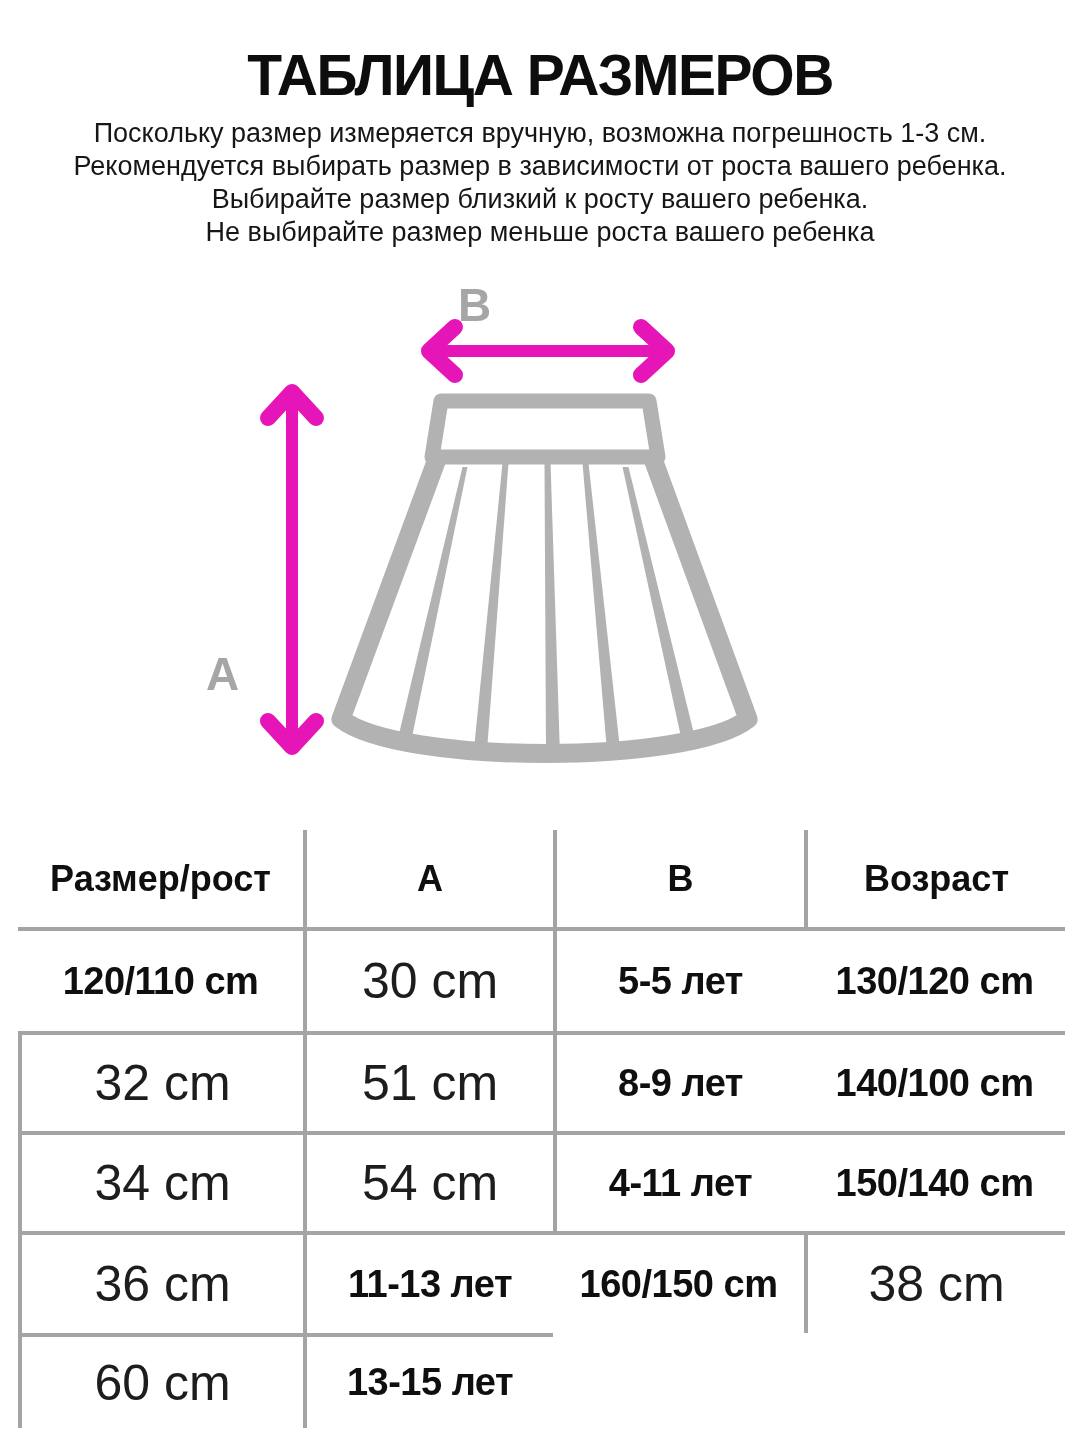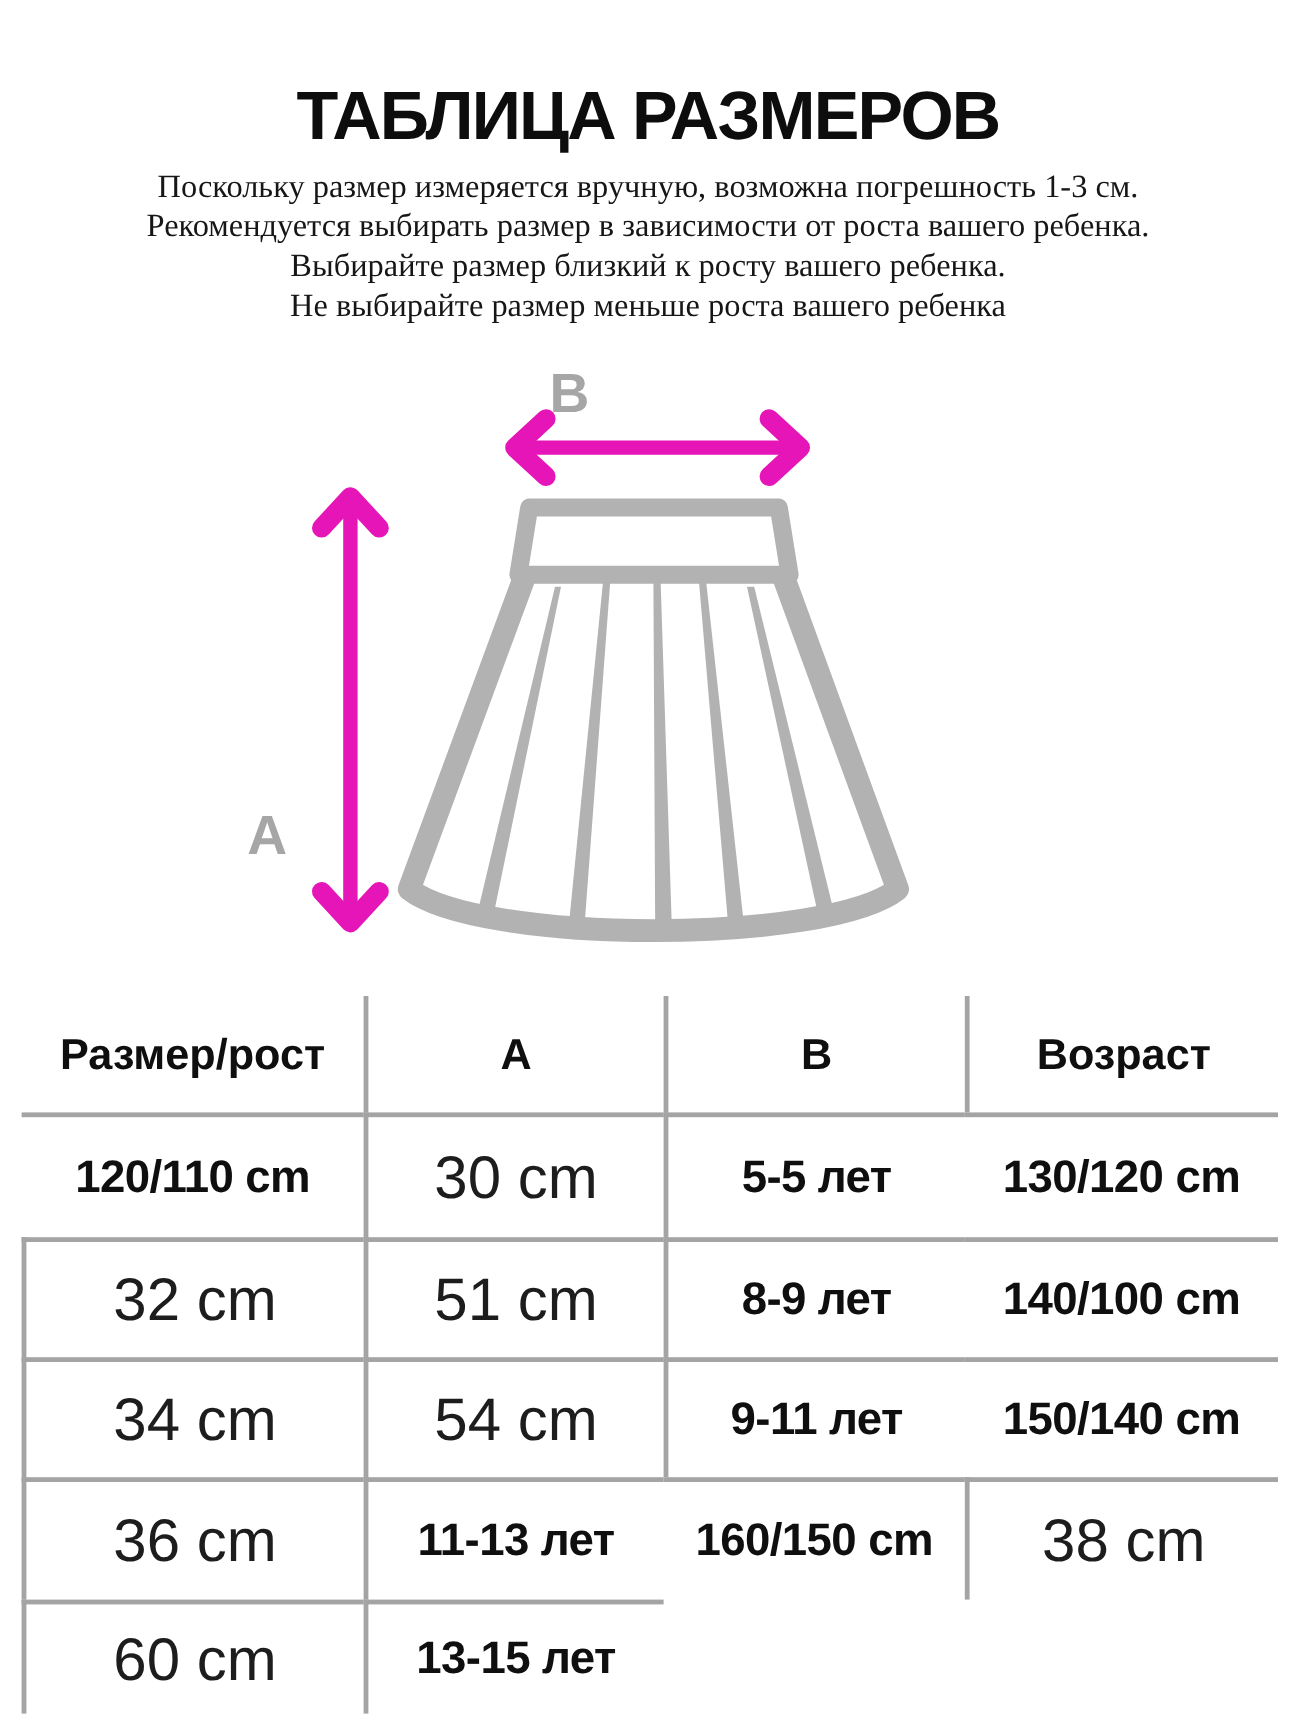--- a/index.html
+++ b/index.html
@@ -1,24 +1,24 @@
 <!DOCTYPE html>
 <html><head>
 <meta charset="utf-8">
 <style>
   html,body{margin:0;padding:0;background:#ffffff;}
   .page{
     position:relative;width:1080px;height:1440px;background:#ffffff;
     font-family:"Liberation Sans",sans-serif;color:#111;overflow:hidden;
   }
   .title{
-    margin:0;padding-top:68px;text-align:center;
+    margin:0;padding-top:46px;text-align:center;
     font-size:57px;line-height:58px;font-weight:700;letter-spacing:-1.5px;color:#0d0d0d;
   }
-  .intro{margin-top:13px;text-align:center;font-size:27px;line-height:33px;color:#161616;font-family:Liberation Serif, serif;}
+  .intro{margin-top:13px;text-align:center;font-size:27px;line-height:33px;color:#161616;}
   .intro div{white-space:nowrap;}
   
   .diagram{position:relative;height:560px;margin-top:2px;}
   .diagram svg{position:absolute;left:0;top:0;}
   .measure-label{
     position:absolute;font-size:46px;font-weight:700;line-height:1;color:#a6a6a6;
   }
   .label-b{left:458px;top:31px;}
   .label-a{left:206px;top:400px;}
   
@@ -96,21 +96,21 @@
     <div class="cell c-age bl bt">5-5 лет</div>
 
     <div class="cell c-size bt">130/120 cm</div>
     <div class="cell c-val bl bt">32 cm</div>
     <div class="cell c-val bl bt">51 cm</div>
     <div class="cell c-age bl bt">8-9 лет</div>
 
     <div class="cell c-size bt">140/100 cm</div>
     <div class="cell c-val bl bt">34 cm</div>
     <div class="cell c-val bl bt">54 cm</div>
-    <div class="cell c-age bl bt">9-11 лет</div>
+    <div class="cell c-age bl bt">4-11 лет</div>
 
     <div class="cell c-size bt">150/140 cm</div>
     <div class="cell c-val bl bt">36 cm</div>
     <div class="cell c-age bl bt">11-13 лет</div>
 
     <div class="cell c-size bt">160/150 cm</div>
     <div class="cell c-val bl bt">38 cm</div>
     <div class="cell c-val bl bt">60 cm</div>
     <div class="cell c-age bl bt">13-15 лет</div>
   </div>

